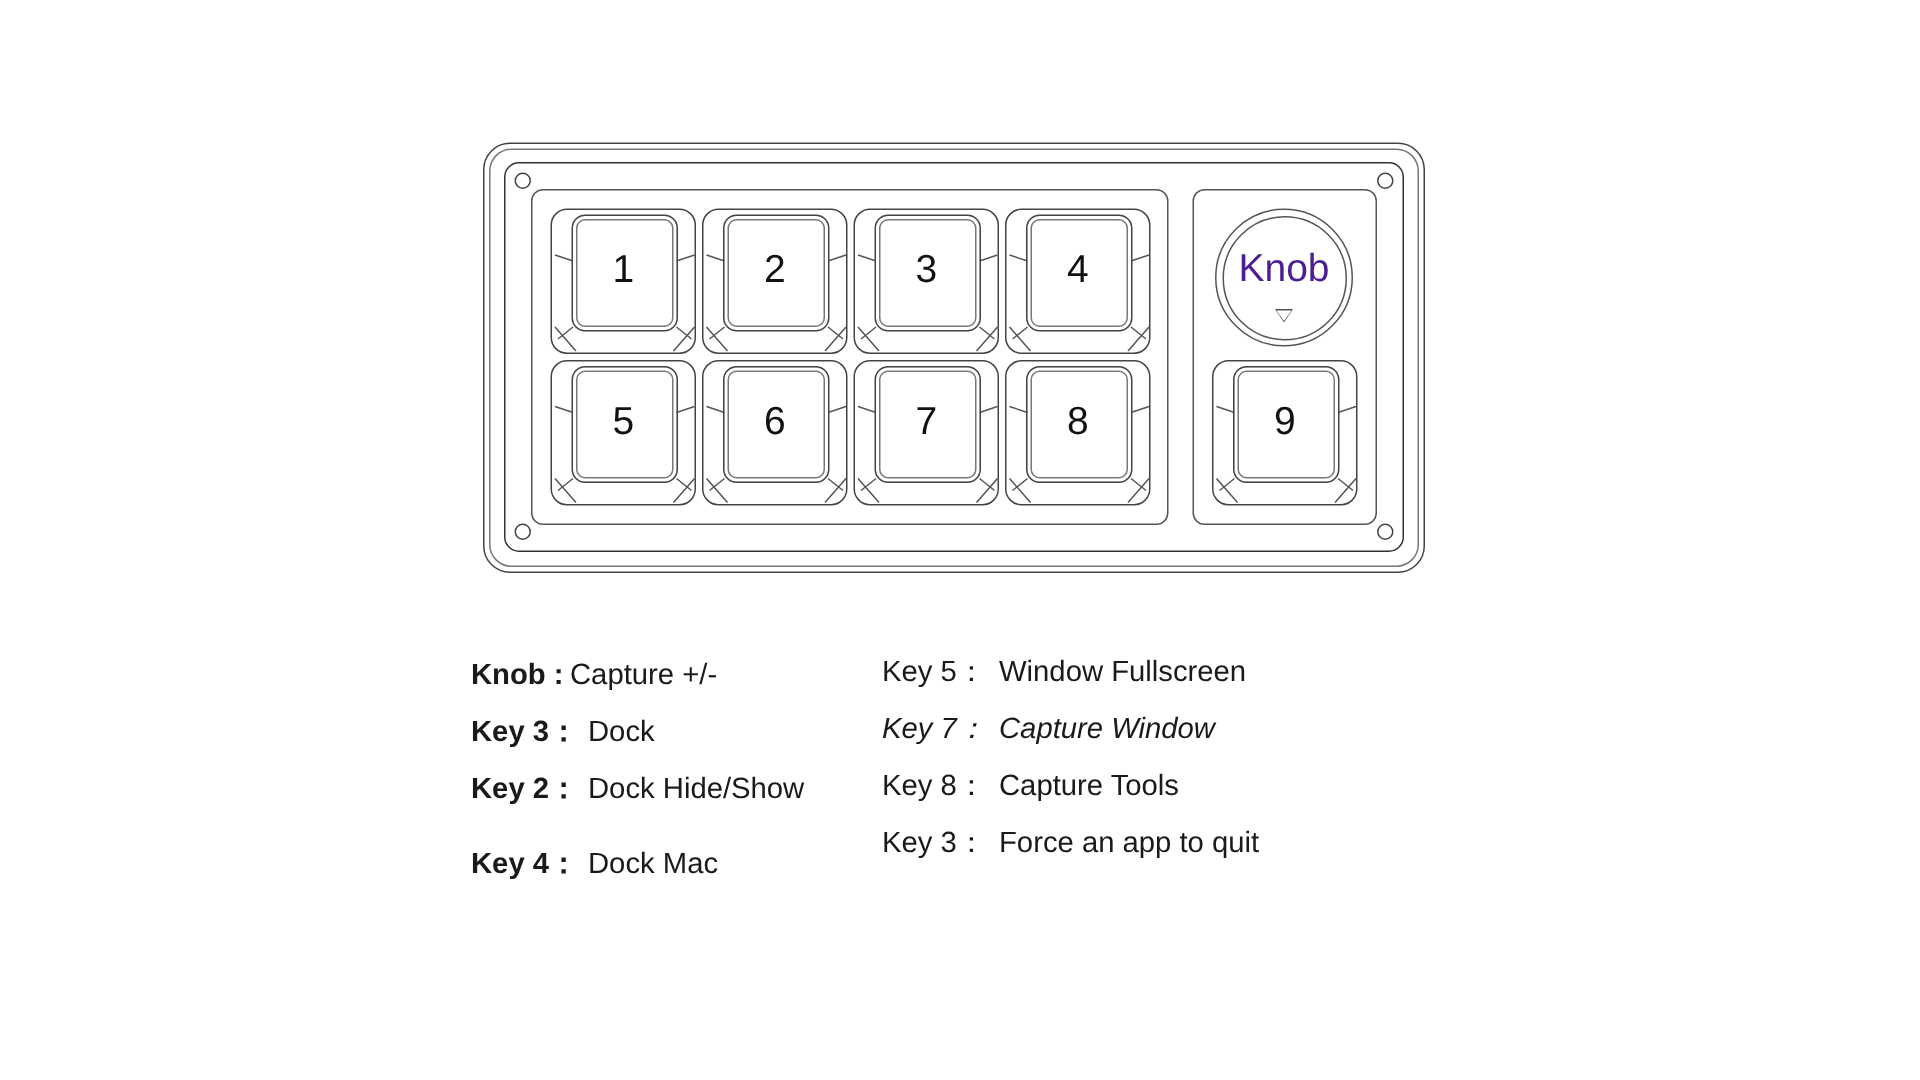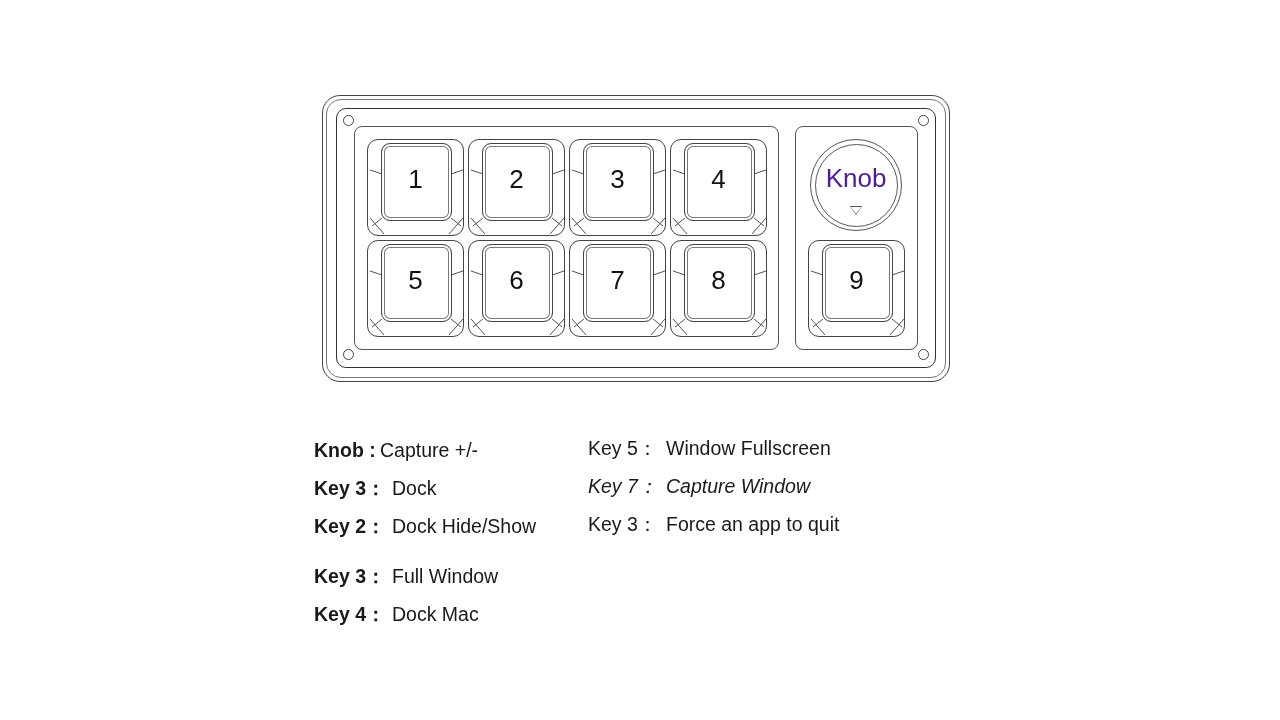--- a/index.html
+++ b/index.html
@@ -129,31 +129,31 @@
 <div class="abs col1" style="left:314px;top:438px;">
   <div class="legend-row" style="margin-bottom:14px;">
     <span class="k" style="width:66px;">Knob : </span><span>Capture +/-</span>
   </div>
   <div class="legend-row" style="margin-bottom:14px;">
     <span class="k">Key 3：</span><span>Dock</span>
   </div>
   <div class="legend-row" style="margin-bottom:26px;">
     <span class="k">Key 2：</span><span>Dock Hide/Show</span>
   </div>
-  <div class="legend-row" style="margin-bottom:14px;">
-    <span class="k">Key 3：</span><span>Full Window</span>
-  </div>
   <div class="legend-row">
     <span class="k">Key 4：</span><span>Dock Mac</span>
   </div>
 </div>
 
 <div class="abs col2" style="left:588px;top:436px;">
   <div class="legend-row" style="margin-bottom:14px;">
     <span class="k">Key 5：</span><span>Window Fullscreen</span>
   </div>
   <div class="legend-row" style="margin-bottom:14px;font-style:italic;">
     <span class="k">Key 7：</span><span>Capture Window</span>
   </div>
+  <div class="legend-row" style="margin-bottom:14px;">
+    <span class="k">Key 8：</span><span>Capture Tools</span>
+  </div>
   <div class="legend-row">
     <span class="k">Key 3：</span><span>Force an app to quit</span>
   </div>
 </div>
 
 </body></html>

